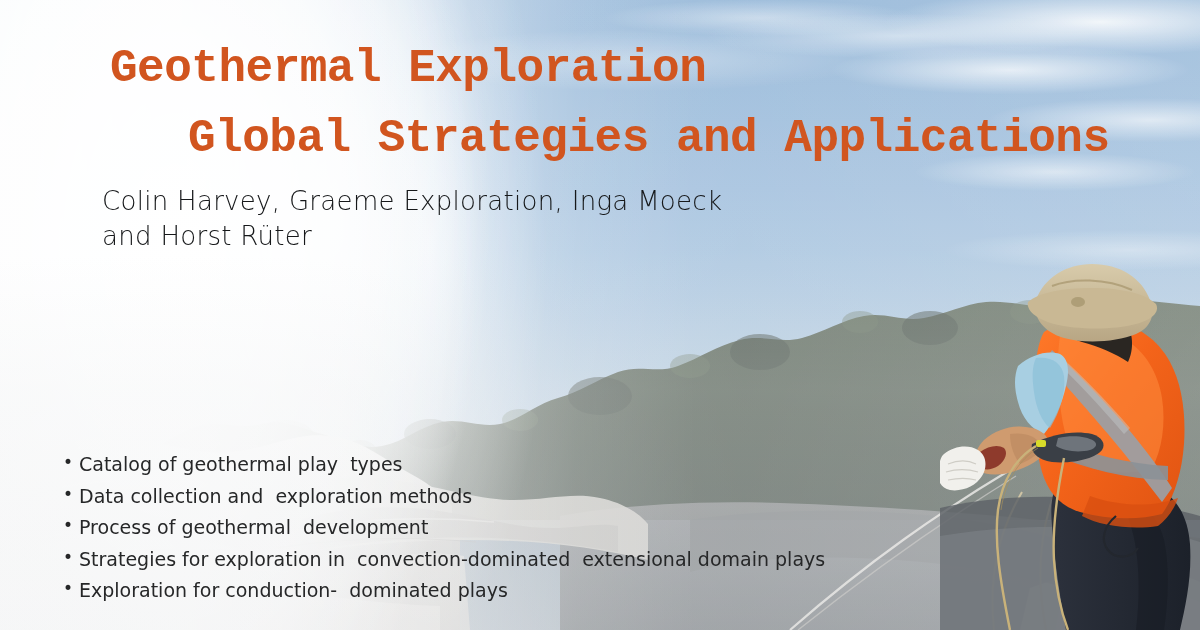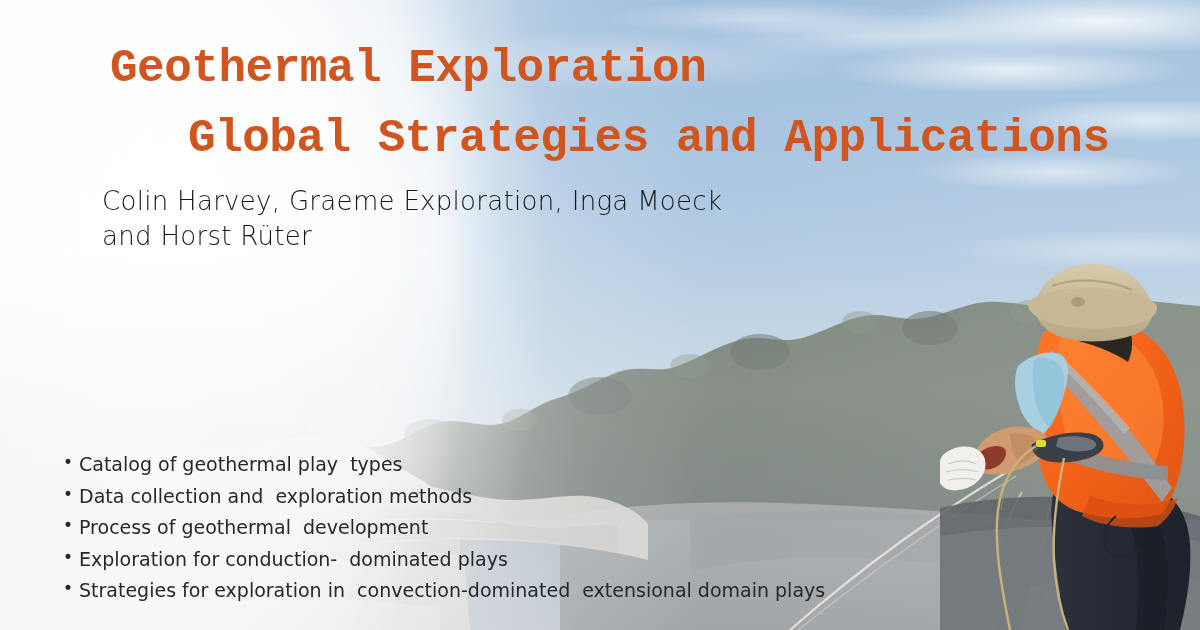--- a/index.html
+++ b/index.html
@@ -373,18 +373,18 @@
 
     <div class="title-line" id="title-2">Global Strategies and Applications</div>
 
     <div id="authors">Colin Harvey, Graeme Exploration, Inga Moeck
 and Horst Rüter</div>
 
     <ul id="bullets">
       <li>Catalog of geothermal play  types</li>
       <li>Data collection and  exploration methods</li>
       <li>Process of geothermal  development</li>
+      <li>Strategies for exploration in  convection-dominated  extensional domain plays</li>
       <li>Exploration for conduction-  dominated plays</li>
-      <li>Strategies for exploration in  convection-dominated  extensional domain plays</li>
     </ul>
 
   </div>
 </div>
 
 </body></html>

